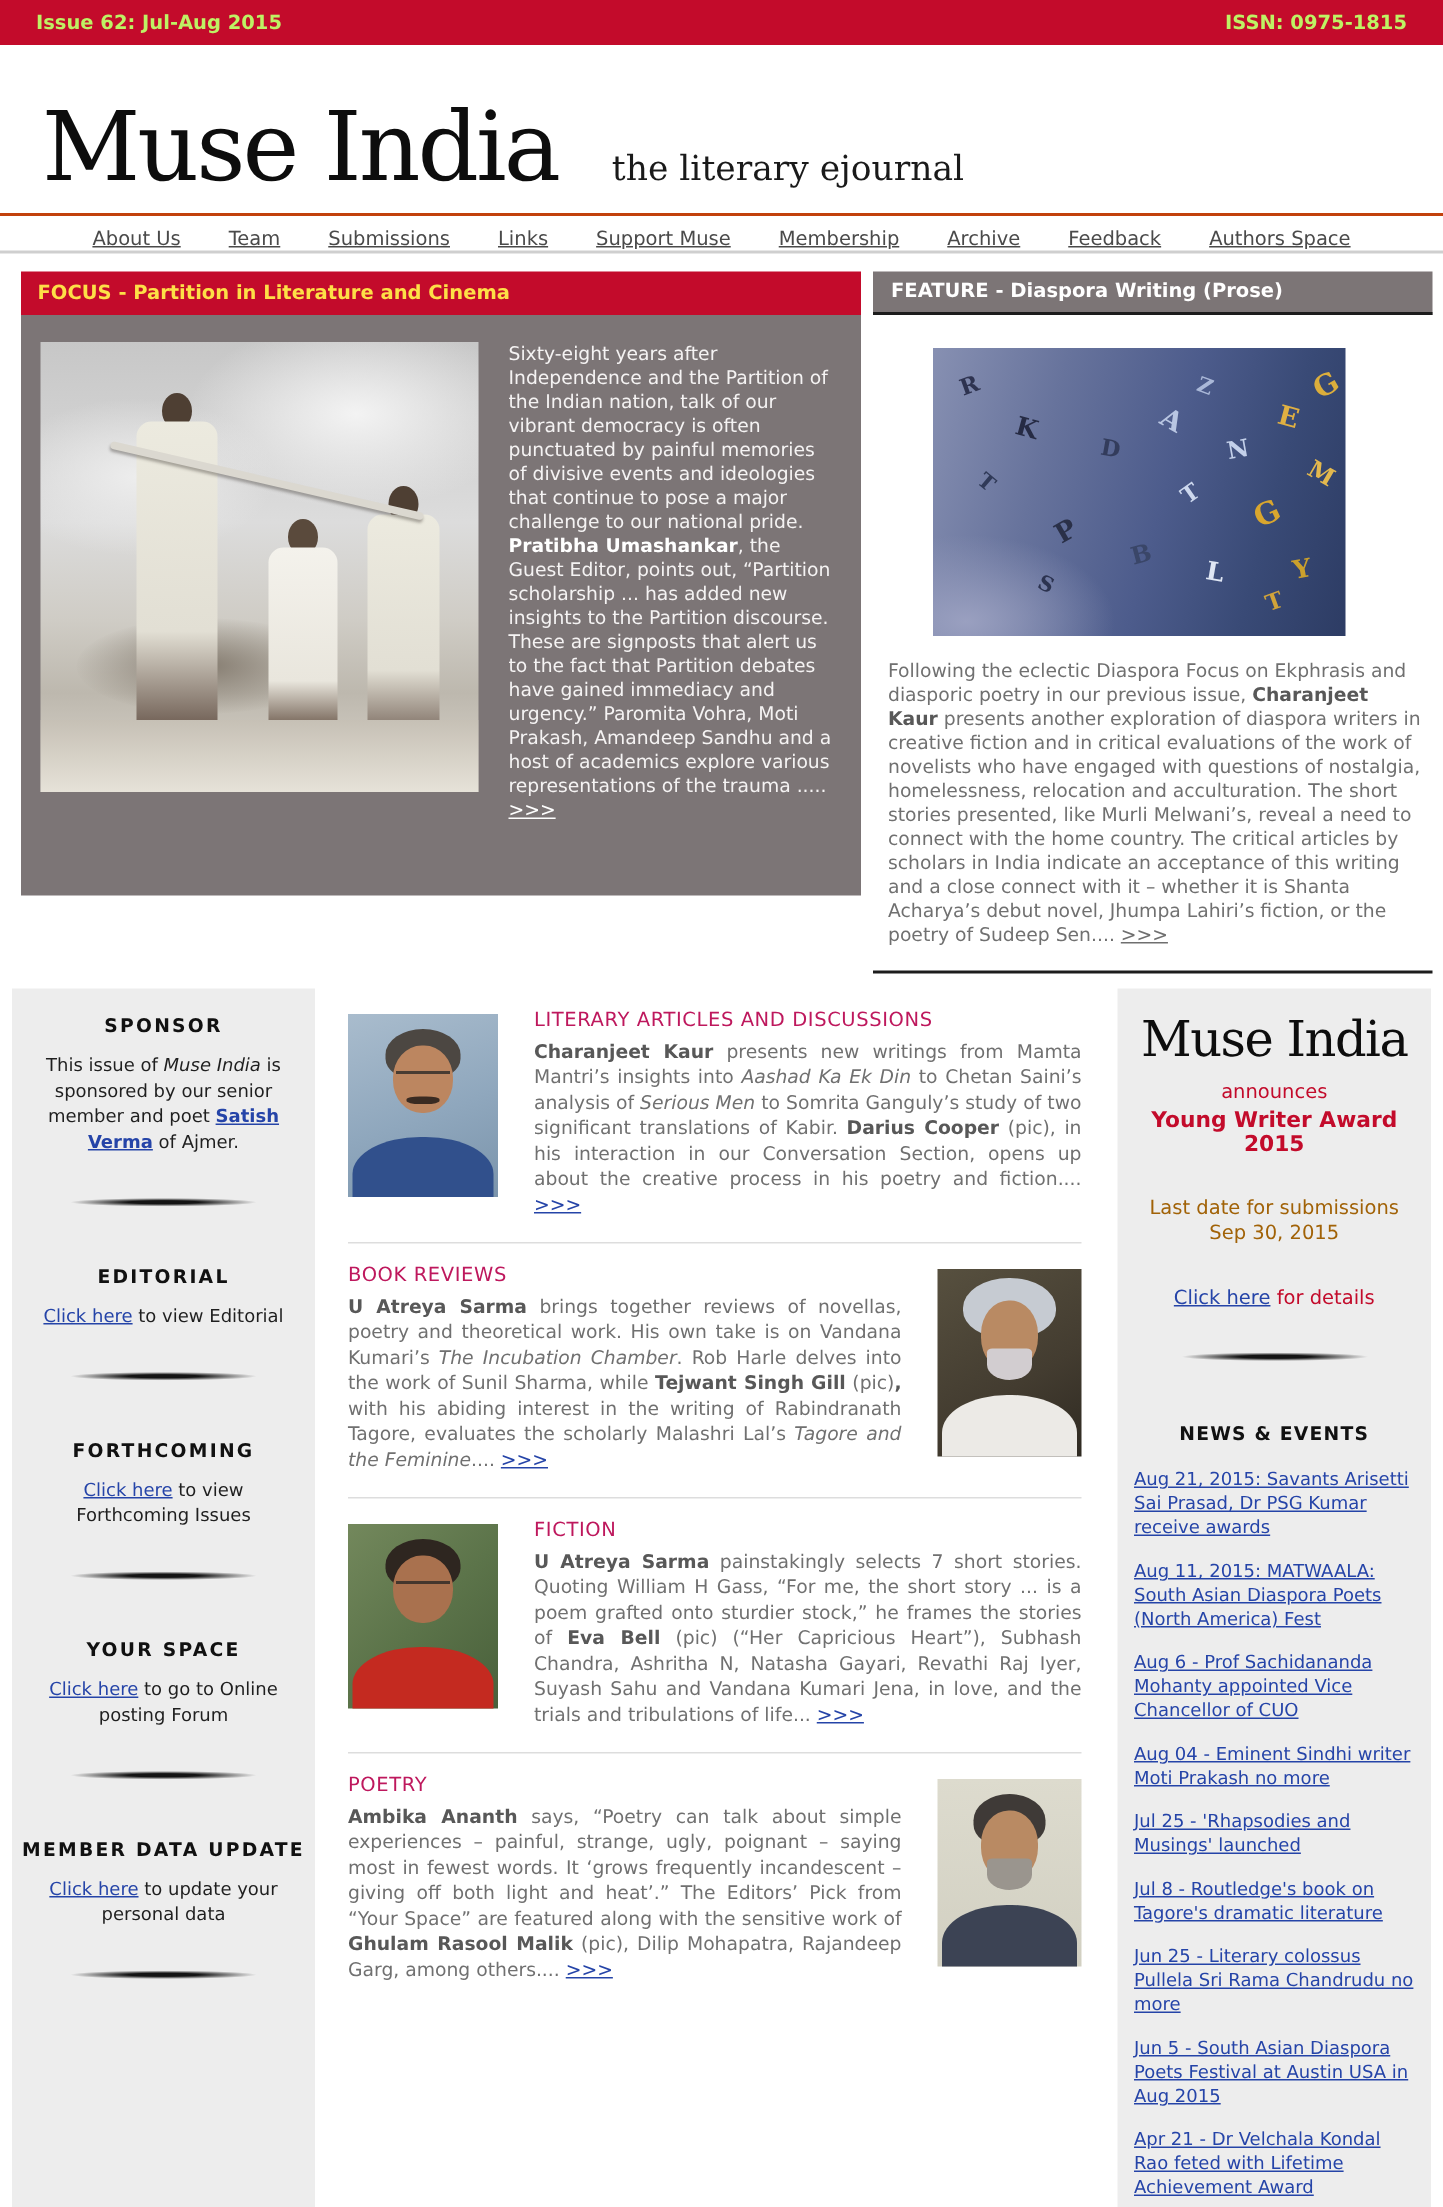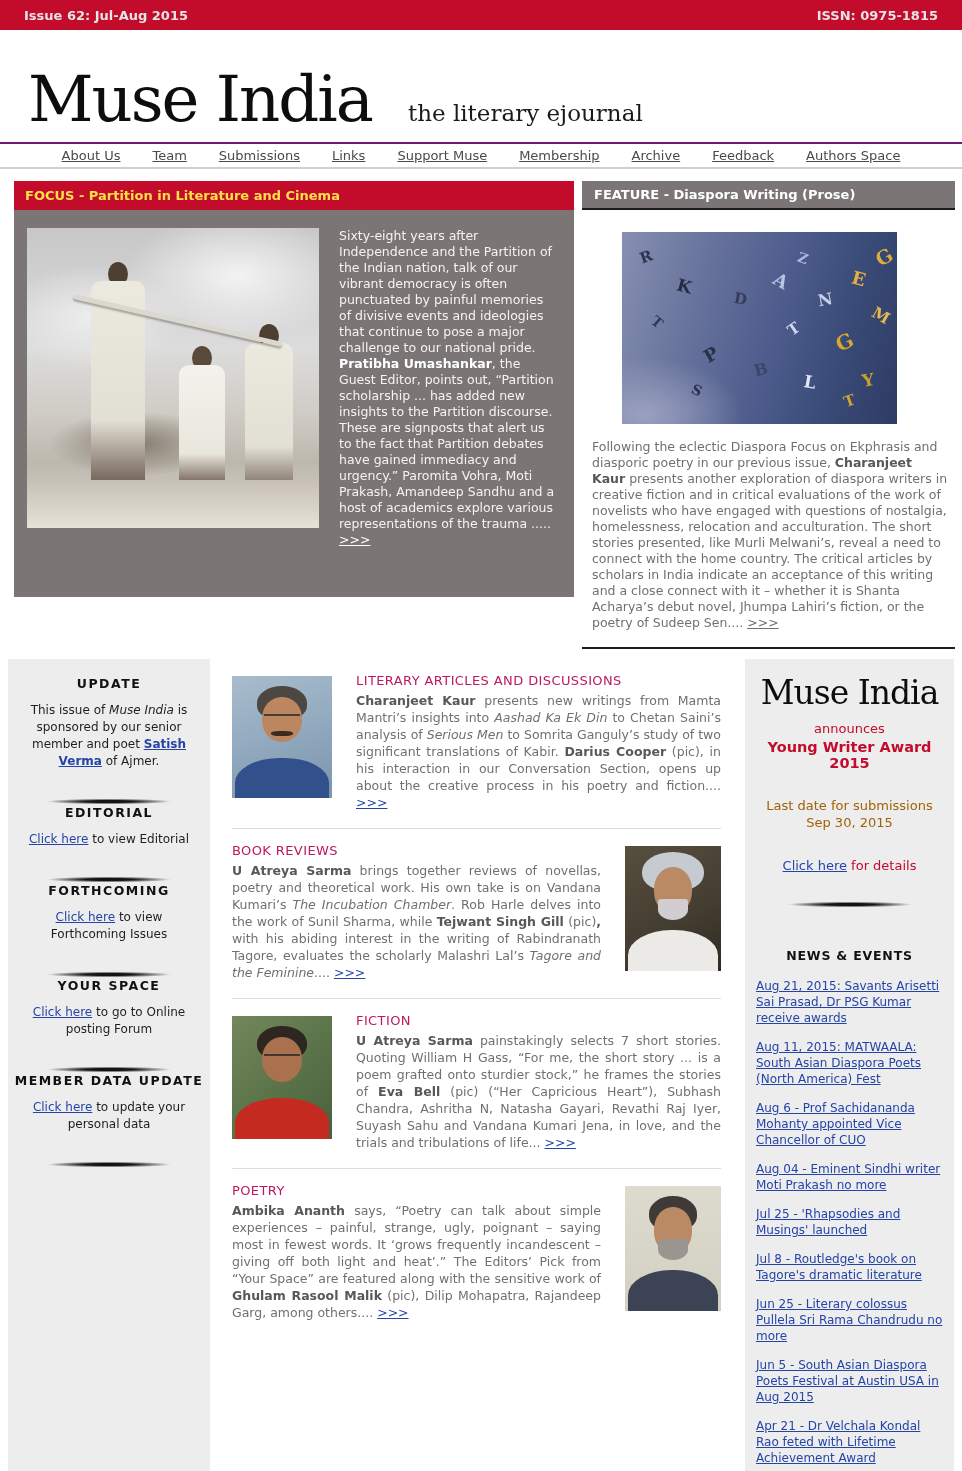--- a/index.html
+++ b/index.html
@@ -1,27 +1,27 @@
 <!DOCTYPE html>
 <html><head>
 <meta charset="utf-8">
 <title>Muse India</title>
 <style>
   html,body{margin:0;padding:0;background:#fff;}
   body{width:962px;font-family:"DejaVu Sans","Liberation Sans",sans-serif;color:#333;}
   a{cursor:pointer;}
   
   .top-strip{height:30px;background:#c30b2b;display:flex;justify-content:space-between;align-items:center;padding:0 24px;box-sizing:border-box;}
-  .top-strip .t{color:#e5e5e5;font-size:13px;font-weight:700;}
+  .top-strip .t{color:#bef264;font-size:13px;font-weight:700;}
   
   .masthead{display:flex;align-items:flex-end;padding:16px 0 12px 28px;background:#fff;height:84px;}
   .logo{font-family:"DejaVu Serif","Liberation Serif",serif;font-size:64px;line-height:.95;color:#0d0d0d;letter-spacing:-2px;}
   .tagline{font-family:"DejaVu Serif","Liberation Serif",serif;font-size:23px;color:#1a1a1a;margin:0 0 4px 36px;letter-spacing:0;}
   
-  .nav{border-top:2px solid #701a75;border-bottom:2px solid #cfcfcf;height:23px;display:flex;justify-content:center;align-items:center;gap:32px;background:#fff;}
+  .nav{border-top:2px solid #c2410c;border-bottom:2px solid #cfcfcf;height:23px;display:flex;justify-content:center;align-items:flex-end;gap:32px;background:#fff;}
   .nav-item{font-size:13px;color:#4a4a4a;white-space:nowrap;}
   
   .content-row{display:flex;gap:8px;padding:12px 7px 0 14px;align-items:flex-start;}
   .focus-col{width:560px;flex:none;}
   .focus-bar{background:#c30b2b;color:#fde047;font-size:13px;font-weight:700;height:29px;line-height:29px;padding-left:11px;}
   .focus-panel{background:#7c7576;height:387px;box-sizing:border-box;padding:18px 14px 0 13px;display:flex;gap:20px;overflow:hidden;}
   .focus-text{width:216px;color:#f5f3f3;font-size:12.5px;line-height:16px;}
   .focus-text .seg.b{color:#fff;}
   
   .photo-partition{position:relative;width:292px;height:300px;flex:none;overflow:hidden;
@@ -67,21 +67,21 @@
   .photo-letters span:nth-child(14){left:230px;top:36px;color:#e0b042;font-size:18px;transform:rotate(15deg);}
   .photo-letters span:nth-child(15){left:240px;top:138px;color:#caa02c;font-size:17px;transform:rotate(-10deg);}
   .photo-letters span:nth-child(16){left:250px;top:74px;color:#e3b84e;font-size:16px;transform:rotate(30deg);}
   .photo-letters span:nth-child(17){left:222px;top:160px;color:#d1a43a;font-size:15px;transform:rotate(-20deg);}
   .photo-letters span:nth-child(18){left:254px;top:14px;color:#dcae3c;font-size:19px;transform:rotate(-30deg);}
   .feature-text{margin-top:15px;font-size:12.5px;line-height:16px;color:#707070;}
   
   .main-row{display:flex;margin-top:10px;padding:0 8px;min-height:715px;align-items:stretch;}
   .sidebar{background:#ededed;box-sizing:border-box;}
   .sb-left{width:202px;flex:none;text-align:center;padding-top:17px;}
-  .sb-title{font-size:12.5px;font-weight:700;color:#111;letter-spacing:1.5px;}
+  .sb-title{font-size:12.5px;font-weight:700;color:#111;letter-spacing:1.5px;margin-top:38px;}
   .sb-title.first{margin-top:0;}
   .sb-text{font-size:12px;line-height:17px;color:#1f1f1f;margin:11px 13px 0;}
   .sb-div{width:168px;height:7px;margin:28px auto 0;
     background:radial-gradient(ellipse 50% 55% at 50% 50%,#141414 0%,#141414 28%,rgba(20,20,20,0) 74%);}
   
   .center-col{width:535px;flex:none;background:#fff;box-sizing:border-box;padding:0 24px 0 22px;}
   .sec{display:flex;gap:24px;padding:13px 0 17px;}
   .sec + .sec{border-top:1px solid #ddd;}
   .sec-text{flex:1;font-size:12.5px;line-height:17px;color:#707070;text-align:justify;}
   .sec-title{font-size:13px;font-weight:400;color:#be185d;letter-spacing:.4px;margin-bottom:3px;text-align:left;}
@@ -196,21 +196,21 @@
         </div>
       <div class="feature-text"><span class="seg">Following the eclectic Diaspora Focus on Ekphrasis and diasporic poetry in our previous issue, </span><span class="seg b">Charanjeet Kaur</span><span class="seg"> presents another exploration of diaspora writers in creative fiction and in critical evaluations of the work of novelists who have engaged with questions of nostalgia, homelessness, relocation and acculturation. The short stories presented, like Murli Melwani’s, reveal a need to connect with the home country. The critical articles by scholars in India indicate an acceptance of this writing and a close connect with it – whether it is Shanta Acharya’s debut novel, Jhumpa Lahiri’s fiction, or the poetry of Sudeep Sen.... </span><a href="#" class="seg glink">&gt;&gt;&gt;</a></div>
     </div>
   </div>
 
 </div>
 
 <div class="main-row">
 
   <div class="sidebar sb-left">
-    <div class="sb-title first">UPDATE</div>
+    <div class="sb-title first">SPONSOR</div>
     <div class="sb-text"><span class="seg">This issue of </span><span class="seg i">Muse India</span><span class="seg"> is sponsored by our senior member and poet </span><a href="#" class="seg blink">Satish Verma</a><span class="seg"> of Ajmer.</span></div>
     <div class="sb-div"></div>
 
     <div class="sb-title">EDITORIAL</div>
     <div class="sb-text"><a href="#" class="seg link">Click here</a><span class="seg"> to view Editorial</span></div>
     <div class="sb-div"></div>
 
     <div class="sb-title">FORTHCOMING</div>
     <div class="sb-text"><a href="#" class="seg link">Click here</a><span class="seg"> to view Forthcoming Issues</span></div>
     <div class="sb-div"></div>

